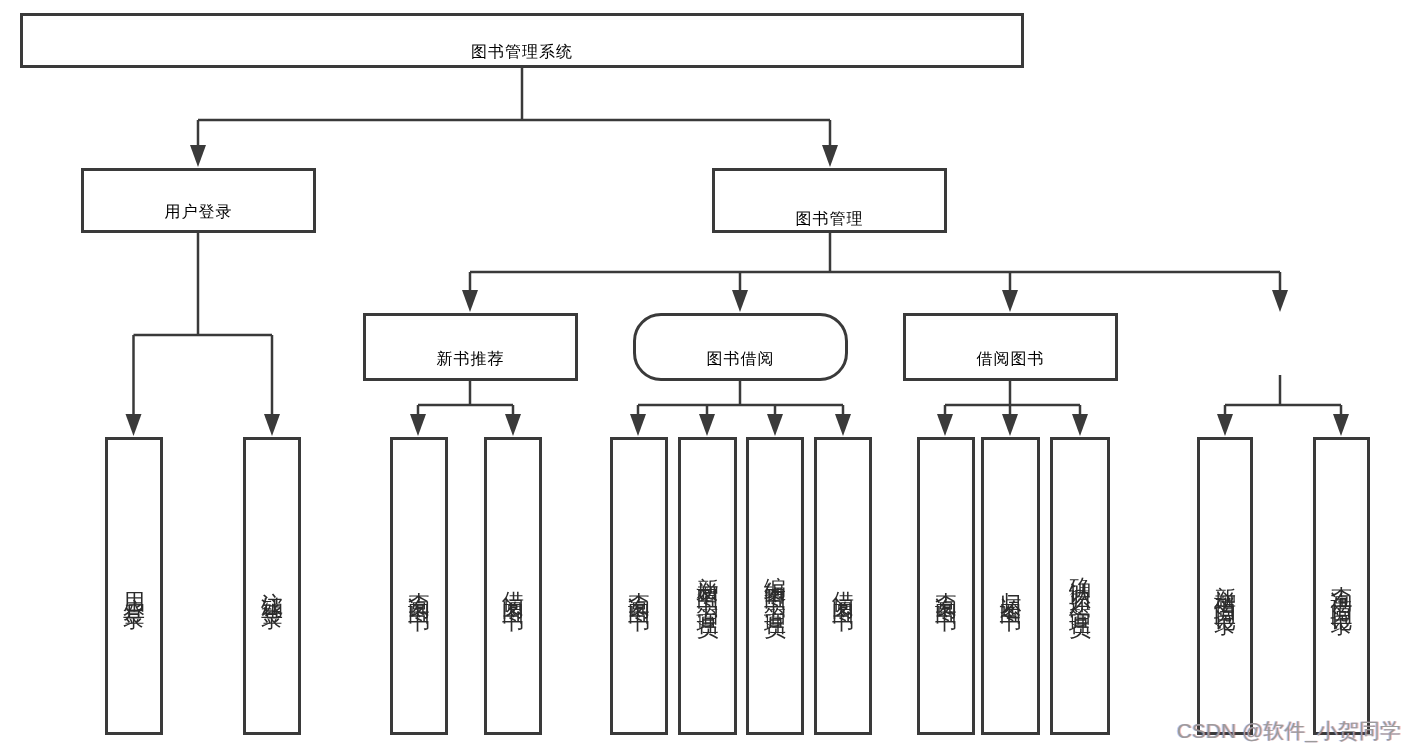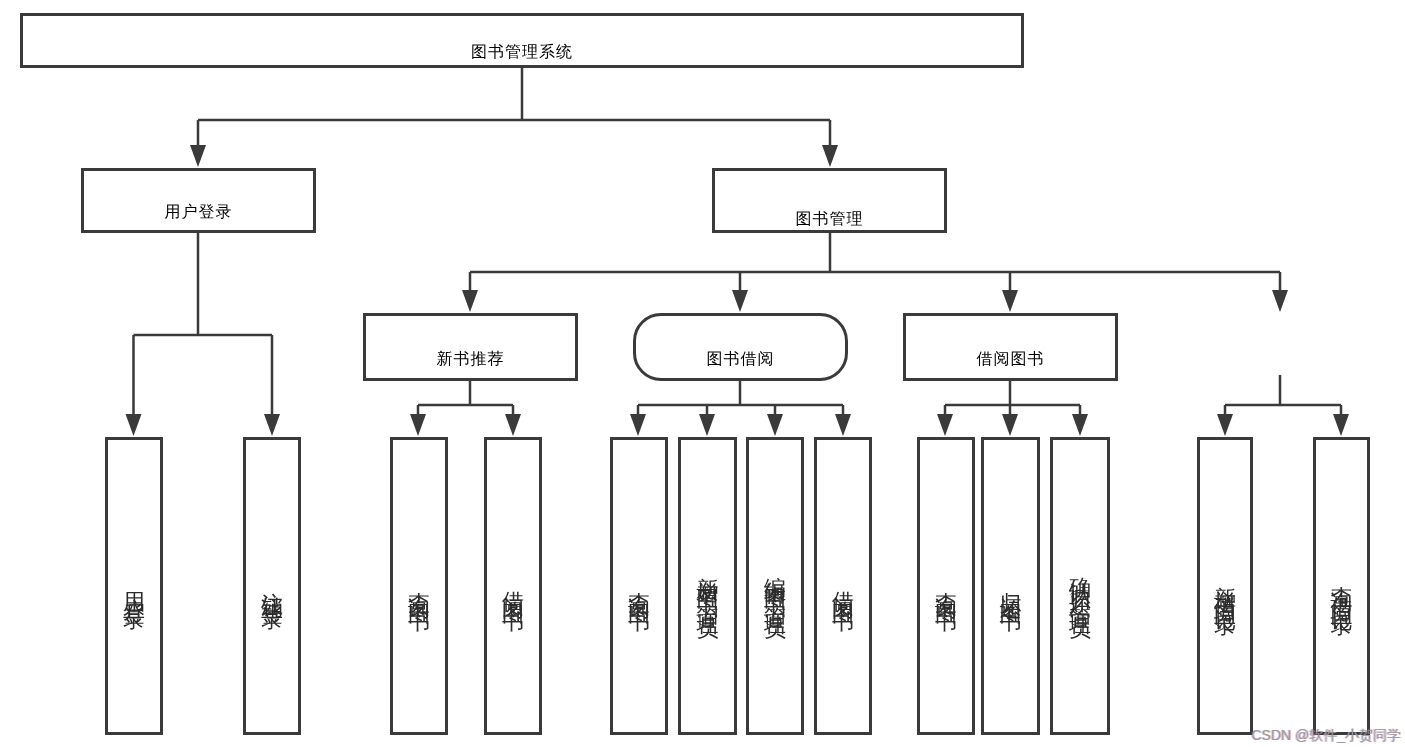--- a/index.html
+++ b/index.html
@@ -48,21 +48,21 @@
     font-size: 22px;
     letter-spacing: 6px;
     line-height: 1;
     color: #2b2b2b;
     white-space: nowrap;
   }
   .watermark {
     position: absolute;
     right: 4px;
     bottom: 2px;
-    font-size: 14px;
+    font-size: 21px;
     color: #9b9b9b;
     text-shadow: 1px 0 rgba(220,80,80,0.35), -1px 0 rgba(90,120,230,0.35);
     white-space: nowrap;
   }
 </style>
 </head>
 <body>
 
 <div class="canvas">
 

